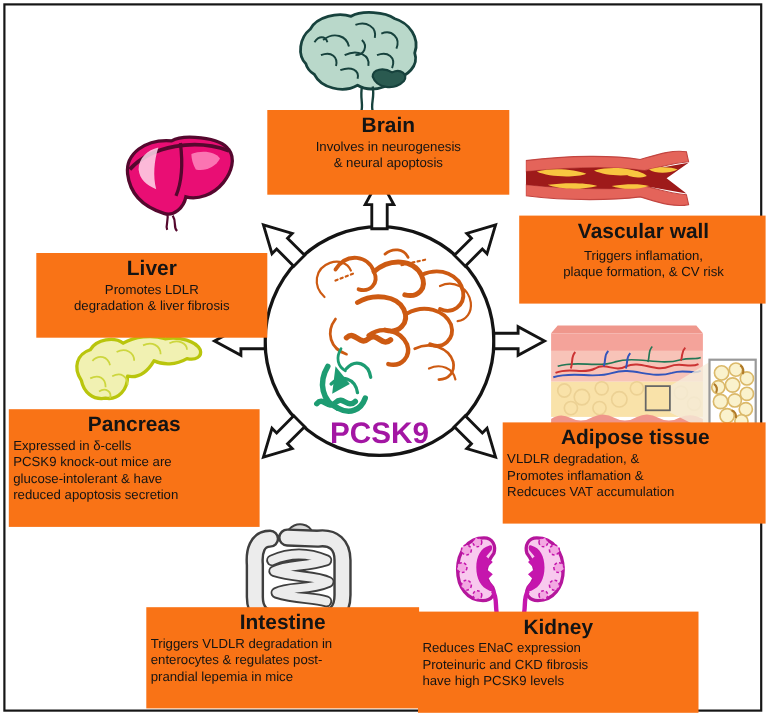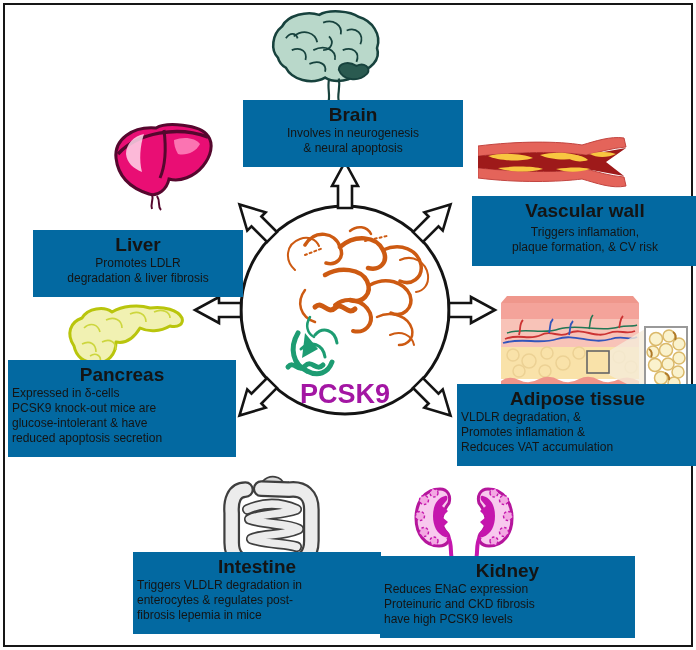--- a/index.html
+++ b/index.html
@@ -1,19 +1,19 @@
 <!DOCTYPE html>
 <html><head>
 <meta charset="utf-8">
 <style>
   html,body{margin:0;padding:0;background:#ffffff;}
   body{width:696px;height:650px;overflow:hidden;font-family:"Liberation Sans",sans-serif;}
   .frame{position:relative;width:686px;height:640px;margin:3px;border:2px solid #161616;background:#ffffff;}
   .layer{position:absolute;}
-  .tbox{position:absolute;background:#0369a1;padding:3px 4px 11px 4px;text-align:center;color:#141414;}
+  .tbox{position:absolute;background:#f97316;padding:3px 4px 21px 4px;text-align:center;color:#141414;}
   .tbox-title{font-weight:bold;font-size:19px;line-height:1.22;}
   .tbox-line{font-size:12px;line-height:1.24;}
   .left-body .tbox-line{text-align:left;}
   svg text.pcsk9{font-family:"Liberation Sans",sans-serif;font-weight:bold;font-size:27px;}
 </style>
 </head>
 <body>
 
 <div class="frame">
 
@@ -224,40 +224,40 @@
     <div class="tbox-line">Promotes LDLR</div>
     <div class="tbox-line">degradation &amp; liver fibrosis</div>
   </div>
 
   <div class="tbox" style="left:467px;top:191px;width:218px">
     <div class="tbox-title" style="margin-bottom:3px">Vascular wall</div>
     <div class="tbox-line">Triggers inflamation,</div>
     <div class="tbox-line">plaque formation, &amp; CV risk</div>
   </div>
 
-  <div class="tbox left-body" style="left:3px;top:355px;width:220px">
+  <div class="tbox left-body" style="left:3px;top:367px;width:220px">
     <div class="tbox-title">Pancreas</div>
     <div class="tbox-line">Expressed in δ-cells</div>
     <div class="tbox-line">PCSK9 knock-out mice are</div>
     <div class="tbox-line">glucose-intolerant  &amp; have</div>
     <div class="tbox-line">reduced apoptosis secretion</div>
   </div>
 
   <div class="tbox left-body" style="left:452px;top:379px;width:233px">
     <div class="tbox-title">Adipose tissue</div>
     <div class="tbox-line">VLDLR degradation, &amp;</div>
     <div class="tbox-line">Promotes inflamation &amp;</div>
     <div class="tbox-line">Redcuces VAT  accumulation</div>
   </div>
 
   <div class="tbox left-body" style="left:128px;top:547px;width:240px">
     <div class="tbox-title">Intestine</div>
     <div class="tbox-line">Triggers VLDLR degradation in</div>
     <div class="tbox-line">enterocytes &amp; regulates post-</div>
-    <div class="tbox-line">fibrosis lepemia in mice</div>
+    <div class="tbox-line">prandial lepemia in mice</div>
   </div>
 
   <div class="tbox left-body" style="left:375px;top:551px;width:247px">
     <div class="tbox-title">Kidney</div>
     <div class="tbox-line">Reduces ENaC expression</div>
     <div class="tbox-line">Proteinuric and CKD fibrosis</div>
     <div class="tbox-line">have  high PCSK9 levels</div>
   </div>
 
 </div>

